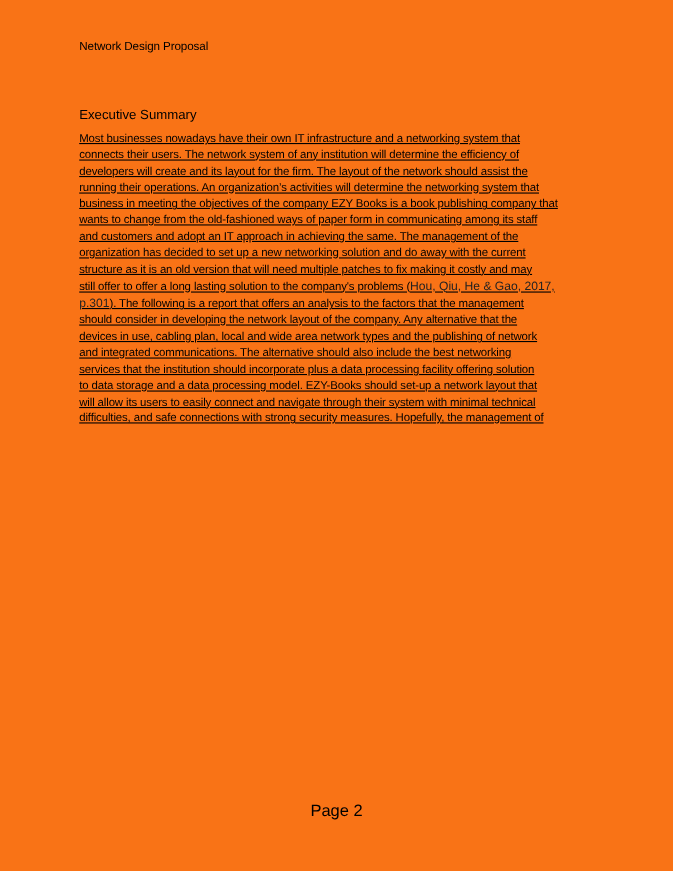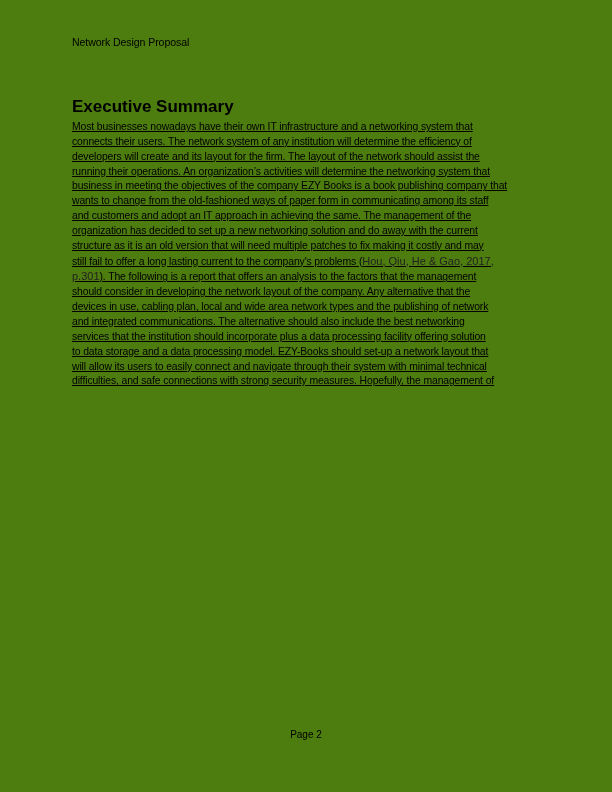--- a/index.html
+++ b/index.html
@@ -1,58 +1,58 @@
 <!DOCTYPE html>
 <html><head>
   <meta charset="utf-8">
   <style>
     html, body { margin: 0; padding: 0; background: #ffffff; }
     body { width: 612px; height: 792px; position: relative; overflow: hidden; }
-    .page { position: absolute; left: 0; top: 0; width: 612px; height: 792px; background: #4d7c0f; }
+    .page { position: absolute; left: 0; top: 0; width: 612px; height: 792px; background: #f97316; }
     .header-text {
       position: absolute; left: 72px; top: 36px;
       font-family: "Liberation Sans", sans-serif; font-size: 10.6px; color: #000;
       letter-spacing: -0.1px;
     }
     .title {
       position: absolute; left: 72px; top: 97px;
-      font-family: "Liberation Sans", sans-serif; font-size: 17px; font-weight: bold; color: #000;
+      font-family: "Liberation Sans", sans-serif; font-size: 12px; font-weight: normal; color: #000;
       margin: 0;
     }
     .body-text {
       position: absolute; left: 72px; top: 120px; width: 480px;
       font-family: "Liberation Sans", sans-serif; font-size: 10.4px; color: #000;
       line-height: 14.85px; letter-spacing: -0.12px; margin: 0;
     }
     .line { display: block; white-space: nowrap; text-decoration: underline; }
     .cite { font-size: 11px; color: #222; letter-spacing: 0; }
     .footer-text {
       position: absolute; left: 0; width: 612px; top: 729px; text-align: center;
-      font-family: "Liberation Sans", sans-serif; font-size: 10px; color: #000;
+      font-family: "Liberation Sans", sans-serif; font-size: 15px; color: #000;
     }
   </style>
 </head>
 <body>
 
 <div class="page">
   <div class="header-text">Network Design Proposal</div>
 
   <h1 class="title">Executive Summary</h1>
 
   <p class="body-text">
     <span class="line">Most businesses nowadays have their own IT infrastructure and a networking system that</span>
     <span class="line">connects their users. The network system of any institution will determine the efficiency of</span>
     <span class="line">developers will create and its layout for the firm. The layout of the network should assist the</span>
     <span class="line">running their operations. An organization’s activities will determine the networking system that</span>
     <span class="line">business in meeting the objectives of the company EZY Books is a book publishing company that</span>
     <span class="line">wants to change from the old-fashioned ways of paper form in communicating among its staff</span>
     <span class="line">and customers and adopt an IT approach in achieving the same. The management of the</span>
     <span class="line">organization has decided to set up a new networking solution and do away with the current</span>
     <span class="line">structure as it is an old version that will need multiple patches to fix making it costly and may</span>
-    <span class="line"><span>still fail to offer a long lasting current to the company's problems (</span><span class="cite">Hou, Qiu, He &amp; Gao, 2017,</span></span>
+    <span class="line"><span>still offer to offer a long lasting solution to the company's problems (</span><span class="cite">Hou, Qiu, He &amp; Gao, 2017,</span></span>
     <span class="line"><span class="cite">p.301</span><span>). The following is a report that offers an analysis to the factors that the management</span></span>
     <span class="line">should consider in developing the network layout of the company. Any alternative that the</span>
     <span class="line">devices in use, cabling plan, local and wide area network types and the publishing of network</span>
     <span class="line">and integrated communications. The alternative should also include the best networking</span>
     <span class="line">services that the institution should incorporate plus a data processing facility offering solution</span>
     <span class="line">to data storage and a data processing model. EZY-Books should set-up a network layout that</span>
     <span class="line">will allow its users to easily connect and navigate through their system with minimal technical</span>
     <span class="line">difficulties, and safe connections with strong security measures. Hopefully, the management of</span>
   </p>
 

